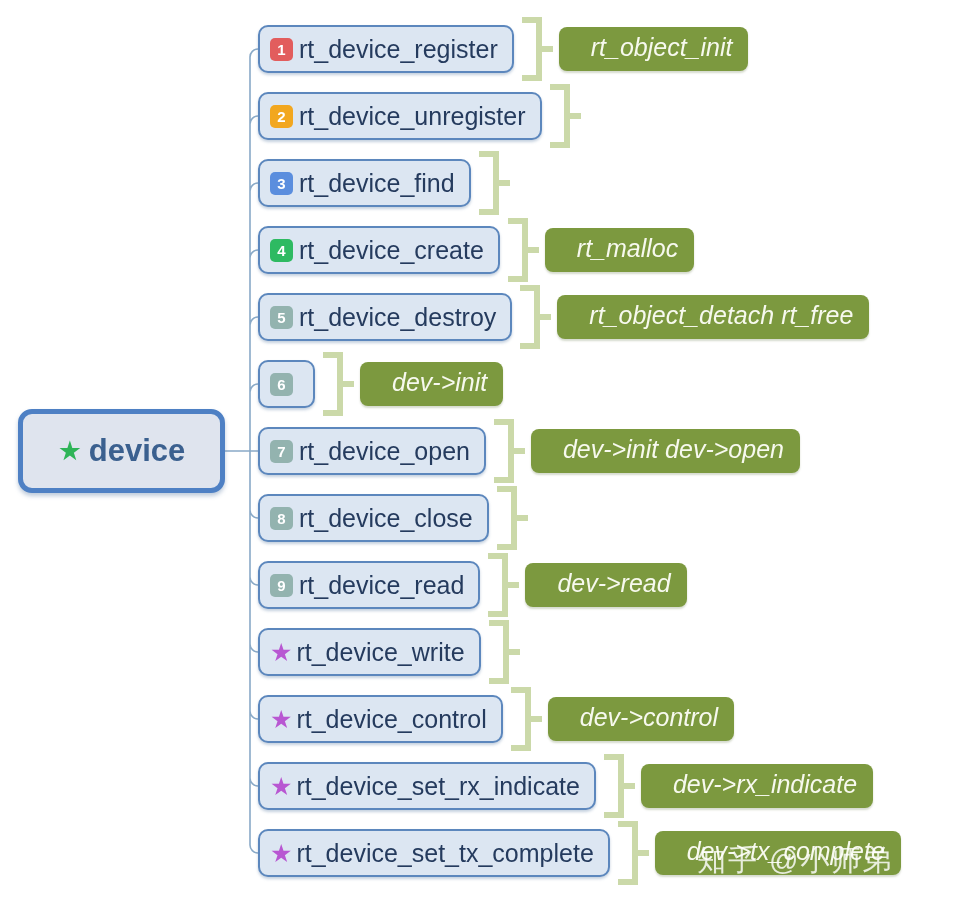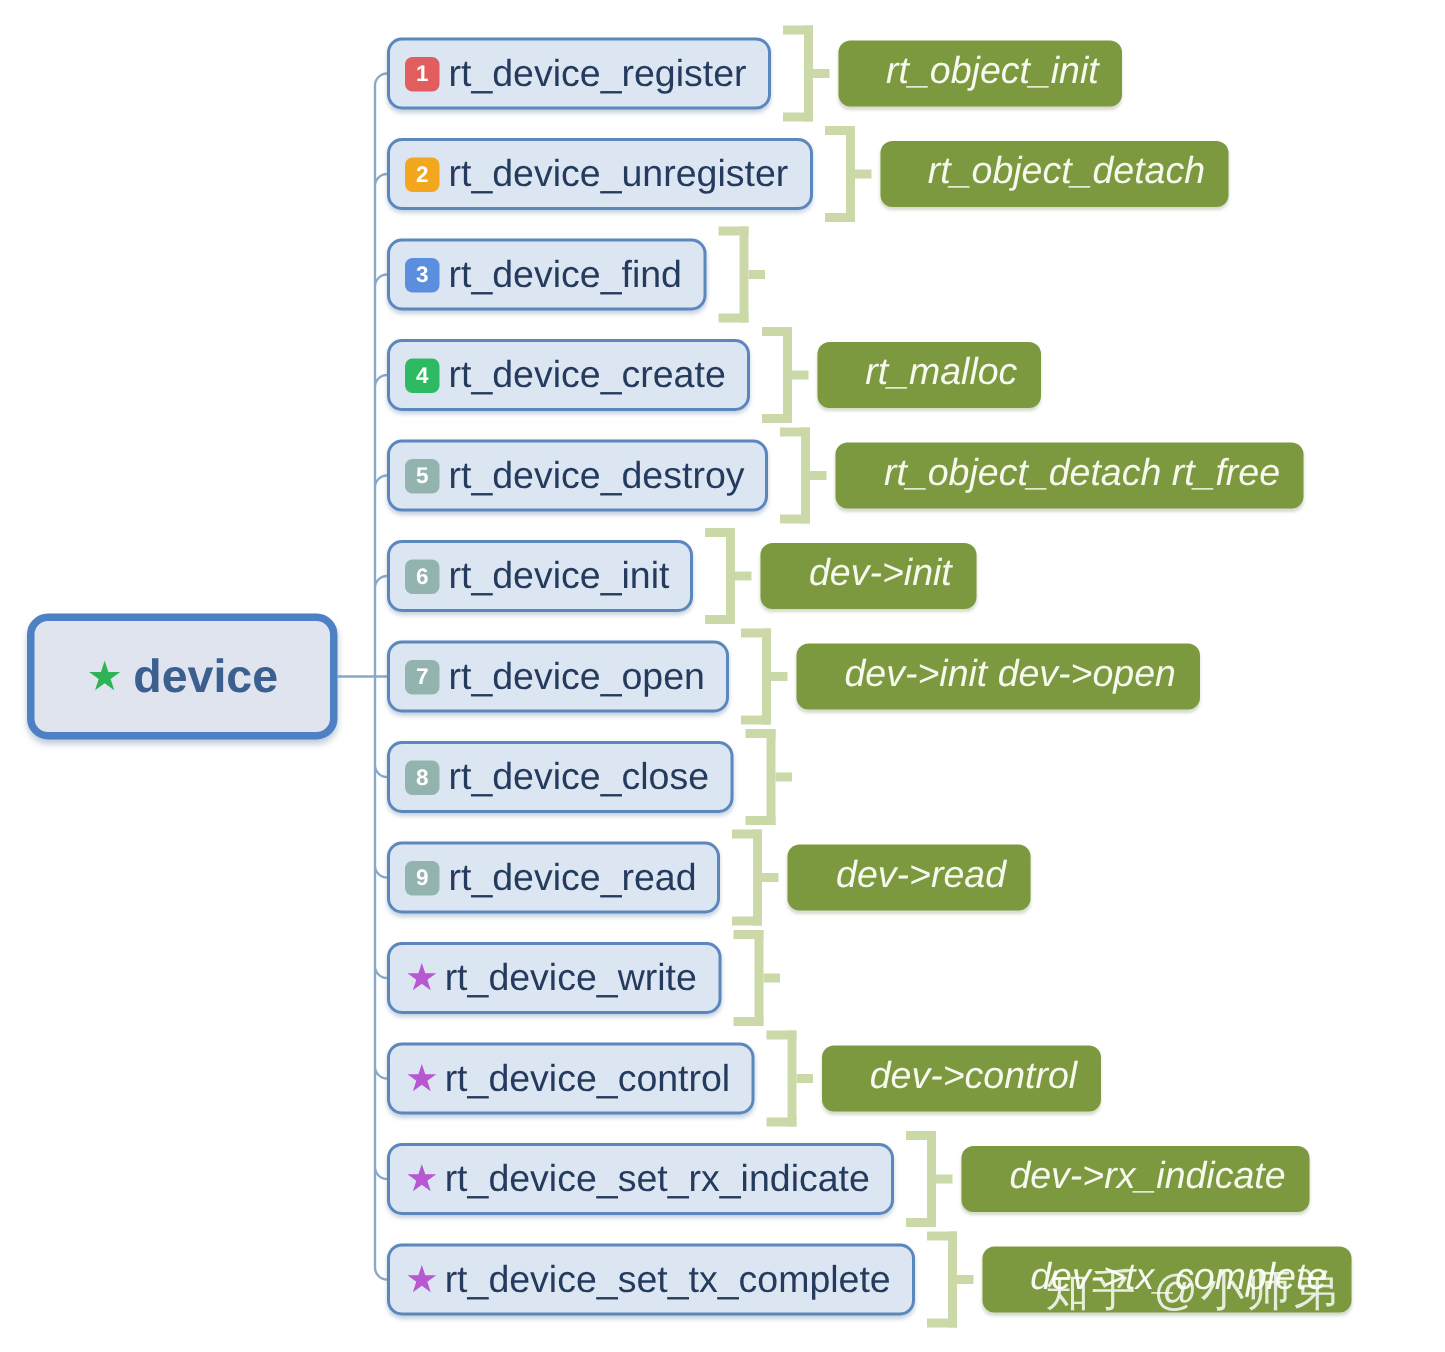--- a/index.html
+++ b/index.html
@@ -96,21 +96,20 @@
     <div class="callee">rt_object_init</div>
   </div>
 
   <div class="row" style="top:92px">
     <div class="node">
       <span class="badge" style="background: rgb(242, 167, 31);">2</span>
       <span class="node-label">rt_device_unregister</span>
     </div>
     <div class="bracket"></div>
       <div class="stub"></div>
-    <div class="callee">rt_object_detach</div>
   </div>
 
   <div class="row" style="top:159px">
     <div class="node">
       <span class="badge" style="background: rgb(91, 142, 222);">3</span>
       <span class="node-label">rt_device_find</span>
     </div>
     <div class="bracket"></div>
       <div class="stub"></div>
   </div>
@@ -131,21 +130,20 @@
       <span class="node-label">rt_device_destroy</span>
     </div>
     <div class="bracket"></div>
       <div class="stub"></div>
     <div class="callee">rt_object_detach rt_free</div>
   </div>
 
   <div class="row" style="top:360px">
     <div class="node">
       <span class="badge" style="background: rgb(147, 179, 175);">6</span>
-      <span class="node-label">rt_device_init</span>
     </div>
     <div class="bracket"></div>
       <div class="stub"></div>
     <div class="callee">dev-&gt;init</div>
   </div>
 
   <div class="row" style="top:427px">
     <div class="node">
       <span class="badge" style="background: rgb(147, 179, 175);">7</span>
       <span class="node-label">rt_device_open</span>

